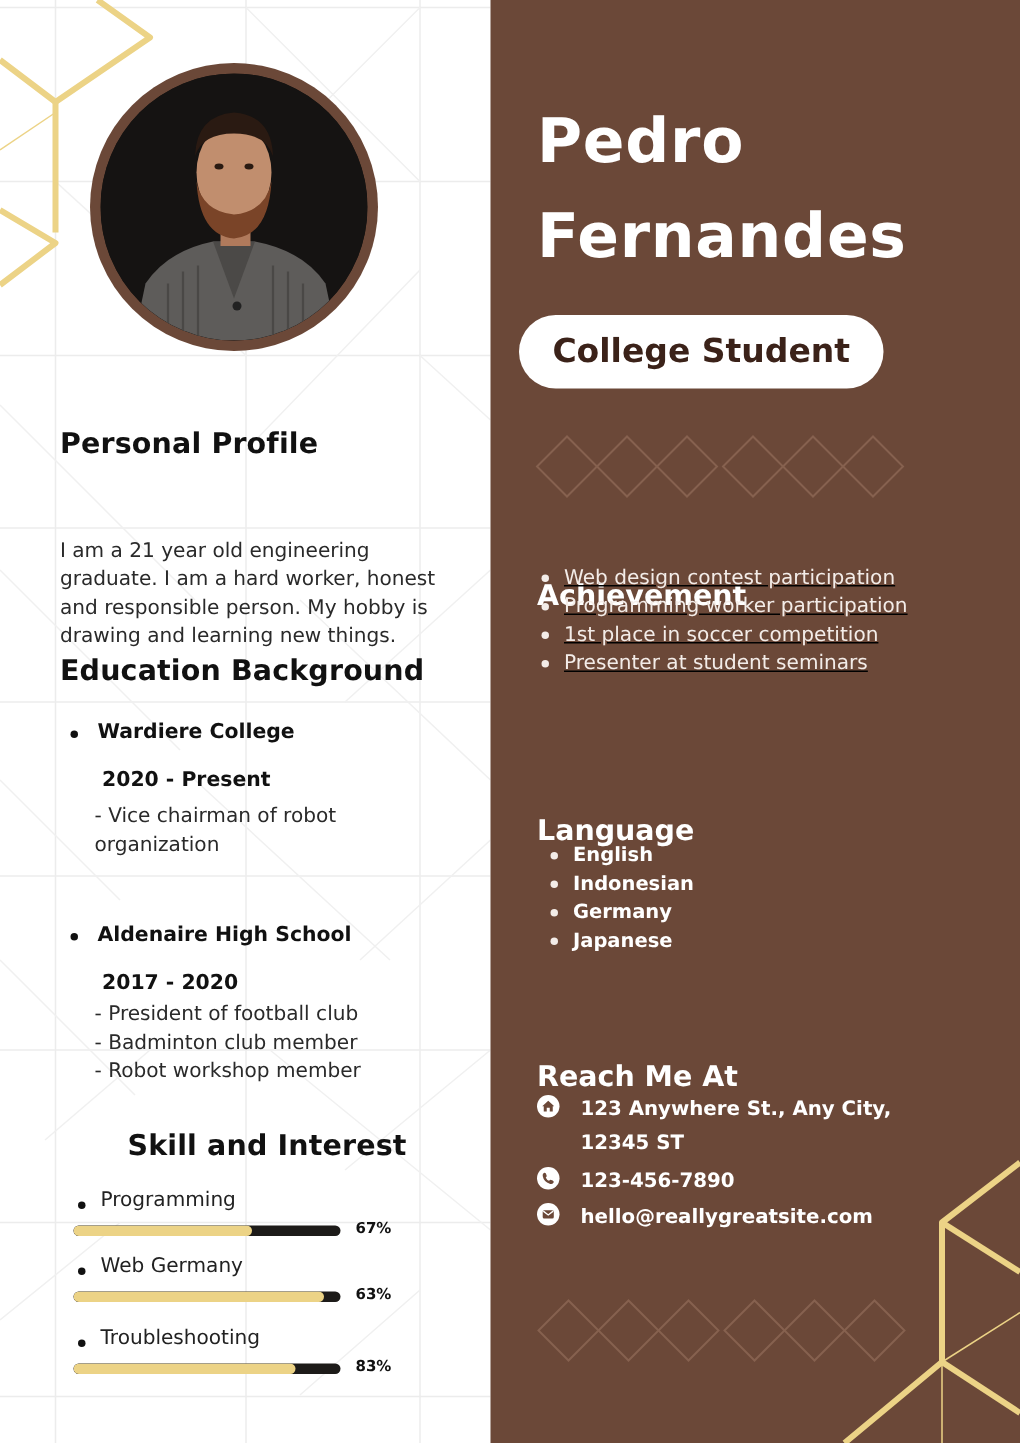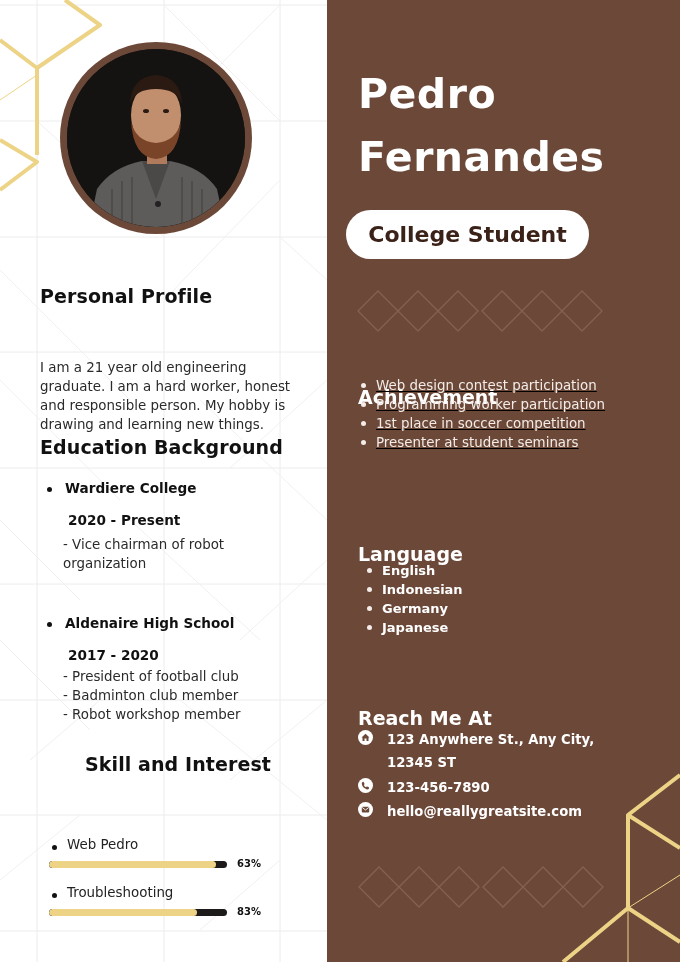--- a/index.html
+++ b/index.html
@@ -149,24 +149,32 @@
       <div class="edu-years">2017 - 2020</div>
       <div class="edu-notes" style="top:52px;">
         <span class="edu-note">- President of football club</span>
         <span class="edu-note">- Badminton club member</span>
         <span class="edu-note">- Robot workshop member</span>
       </div>
     </div>
 
     <div class="h-left" style="left:44px; top:753px;margin-left:41px;">Skill and Interest</div>
 
+    <div class="skill" style="top:795px;">
+      <span class="skill-bullet"></span>
+      <span class="skill-name">Programming</span>
+      <div class="skill-track">
+        <div class="skill-fill" style="width:67%;"></div>
+      </div>
+      <span class="skill-pct">67%</span>
+    </div>
 
     <div class="skill" style="top:839px;">
       <span class="skill-bullet"></span>
-      <span class="skill-name">Web Pedro</span>
+      <span class="skill-name">Web Germany</span>
       <div class="skill-track">
         <div class="skill-fill" style="width:94%;"></div>
       </div>
       <span class="skill-pct">63%</span>
     </div>
 
     <div class="skill" style="top:887px;">
       <span class="skill-bullet"></span>
       <span class="skill-name">Troubleshooting</span>
       <div class="skill-track">

